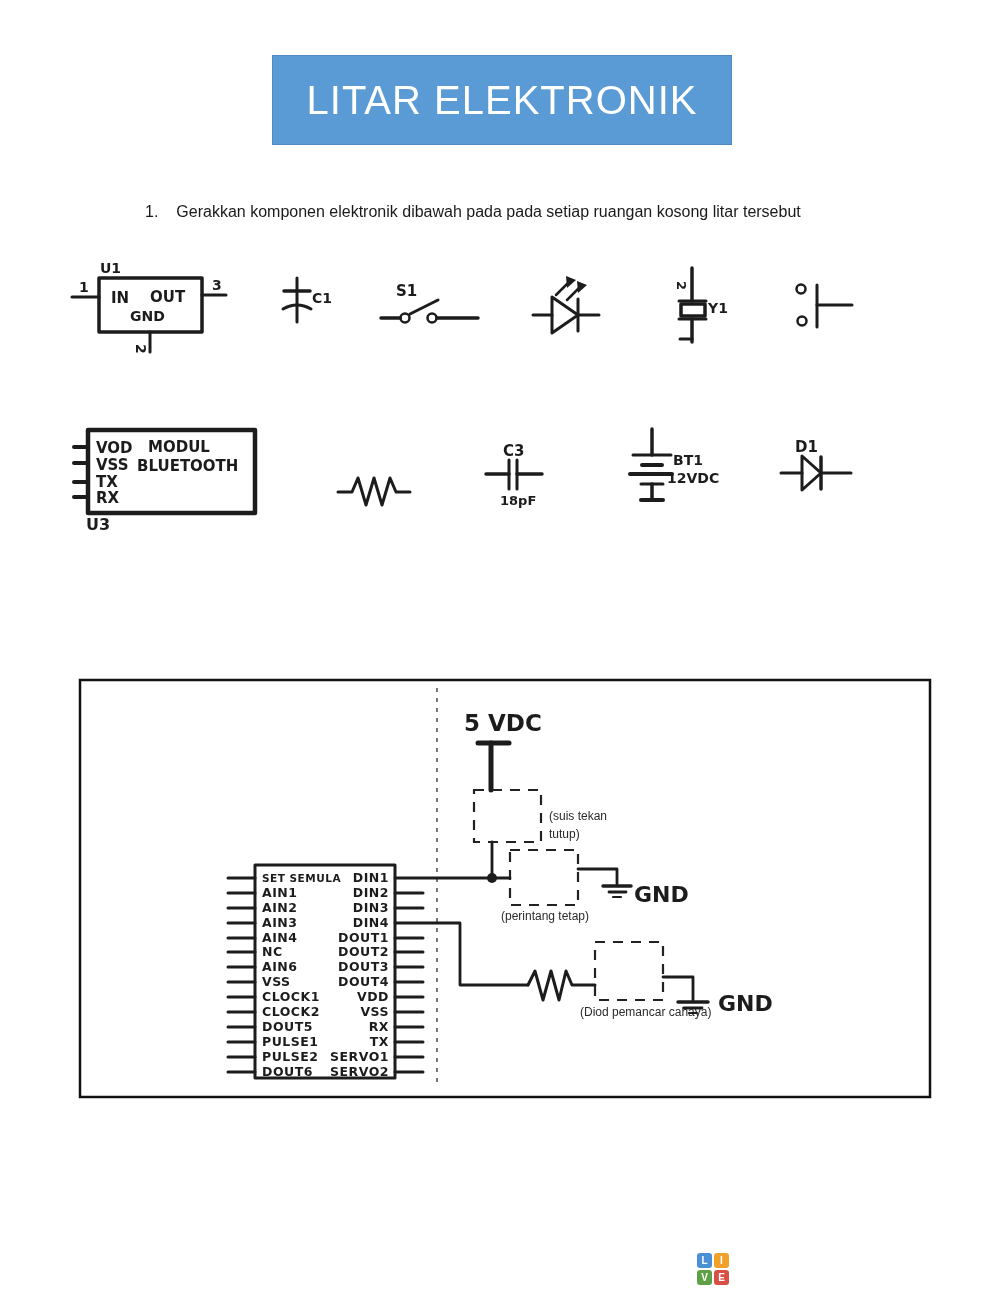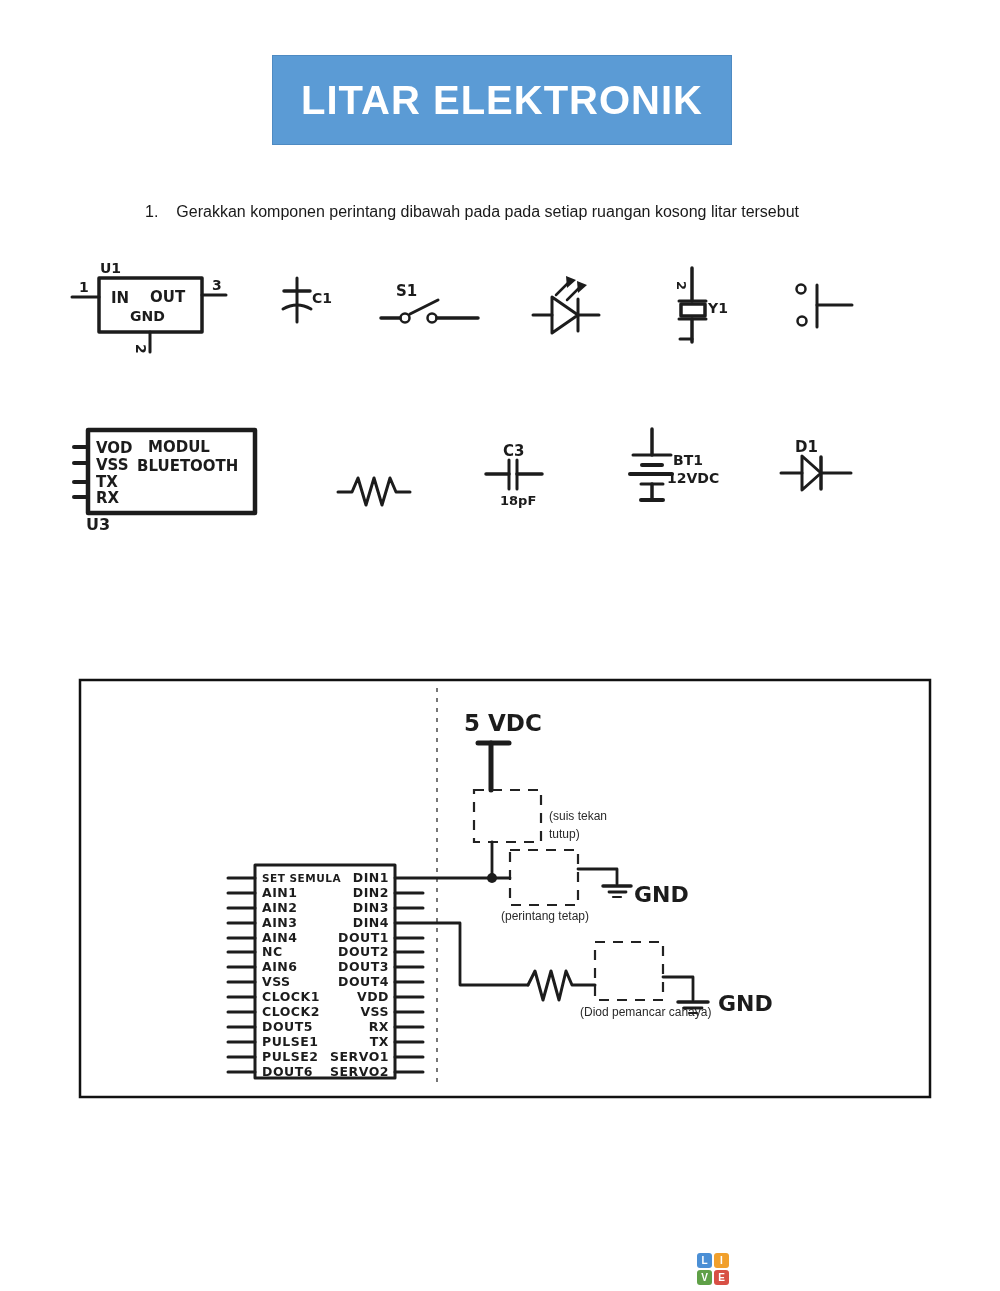--- a/index.html
+++ b/index.html
@@ -1,20 +1,20 @@
 <!DOCTYPE html>
 <html><head>
 <meta charset="utf-8">
 <style>
   html,body{margin:0;padding:0;background:#ffffff;}
   .page{position:relative;width:1000px;height:1291px;background:#ffffff;overflow:hidden;
         font-family:"Liberation Sans",sans-serif;}
   .title-box{position:absolute;left:272px;top:55px;width:458px;height:88px;
              background:#5b9bd5;border:1px solid #4e8ac2;display:flex;align-items:center;justify-content:center;}
-  .title-box span{color:#ffffff;font-weight:bold;font-size:40px;letter-spacing:1px;
+  .title-box span{color:#ffffff;font-weight:normal;font-size:40px;letter-spacing:1px;
                   font-family:"Liberation Sans",sans-serif;}
   .instruction{position:absolute;left:145px;top:203px;width:760px;display:flex;gap:18px;
                font-size:16px;color:#1a1a1a;}
   .board{position:absolute;left:0;top:0;}
   .ink{stroke:#1c1c1c;fill:none;stroke-linecap:round;stroke-linejoin:round;}
   .hand{font-family:"DejaVu Sans",sans-serif;font-weight:700;fill:#1c1c1c;}
   .print{font-family:"Liberation Sans",sans-serif;fill:#2b2b2b;}
   .dashbox{stroke:#222;stroke-width:2.2;stroke-dasharray:10 8;fill:none;}
   .footer{position:absolute;left:697px;top:1252px;display:flex;align-items:flex-start;}
   .logo-grid{display:grid;grid-template-columns:15px 15px;grid-template-rows:15px 15px;gap:2px;margin-right:3px;margin-top:1px;}
@@ -27,21 +27,21 @@
 <body>
 
 <div class="page">
 
   <div class="title-box">
     <span>LITAR ELEKTRONIK</span>
   </div>
 
   <div class="instruction">
     <span>1.</span>
-    <span>Gerakkan komponen perintang dibawah pada pada setiap ruangan kosong litar tersebut</span>
+    <span>Gerakkan komponen elektronik dibawah pada pada setiap ruangan kosong litar tersebut</span>
   </div>
 
   <svg class="board" width="1000" height="1291" viewBox="0 0 1000 1291">
 
     <g>
       <rect class="ink" x="99" y="278" width="103" height="54" stroke-width="3.5"></rect>
       <text class="hand" x="100" y="273" font-size="14">U1</text>
       <line class="ink" x1="72" y1="297" x2="99" y2="297" stroke-width="3"></line>
       <text class="hand" x="79" y="292" font-size="14">1</text>
       <line class="ink" x1="202" y1="295" x2="226" y2="295" stroke-width="3"></line>

